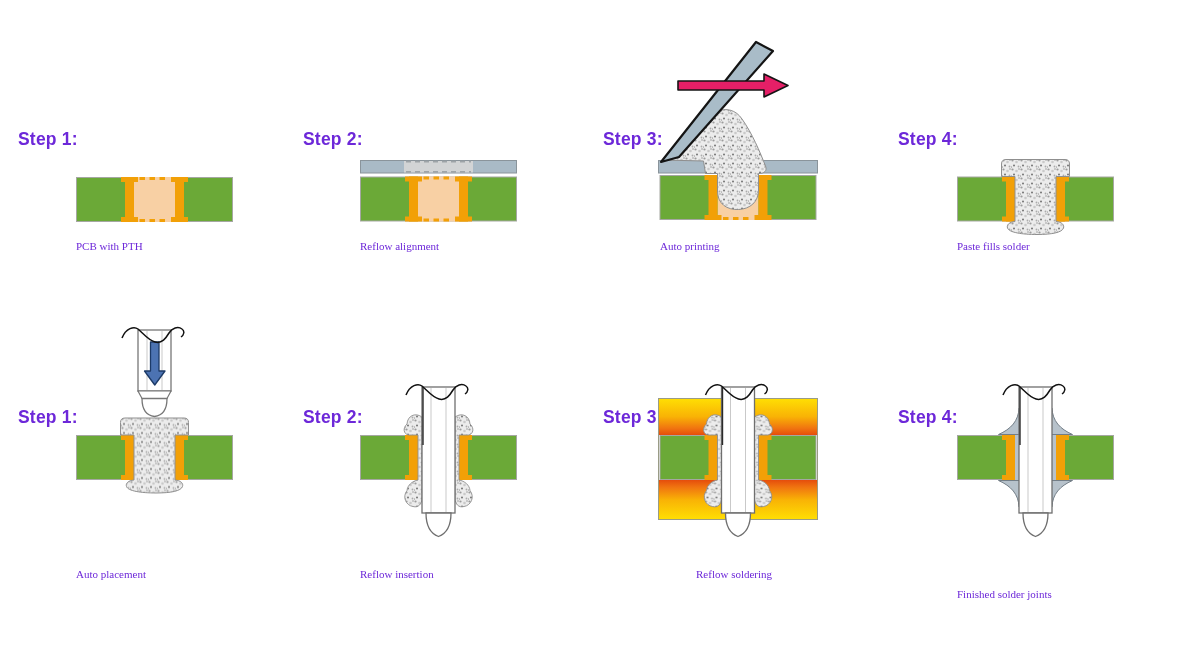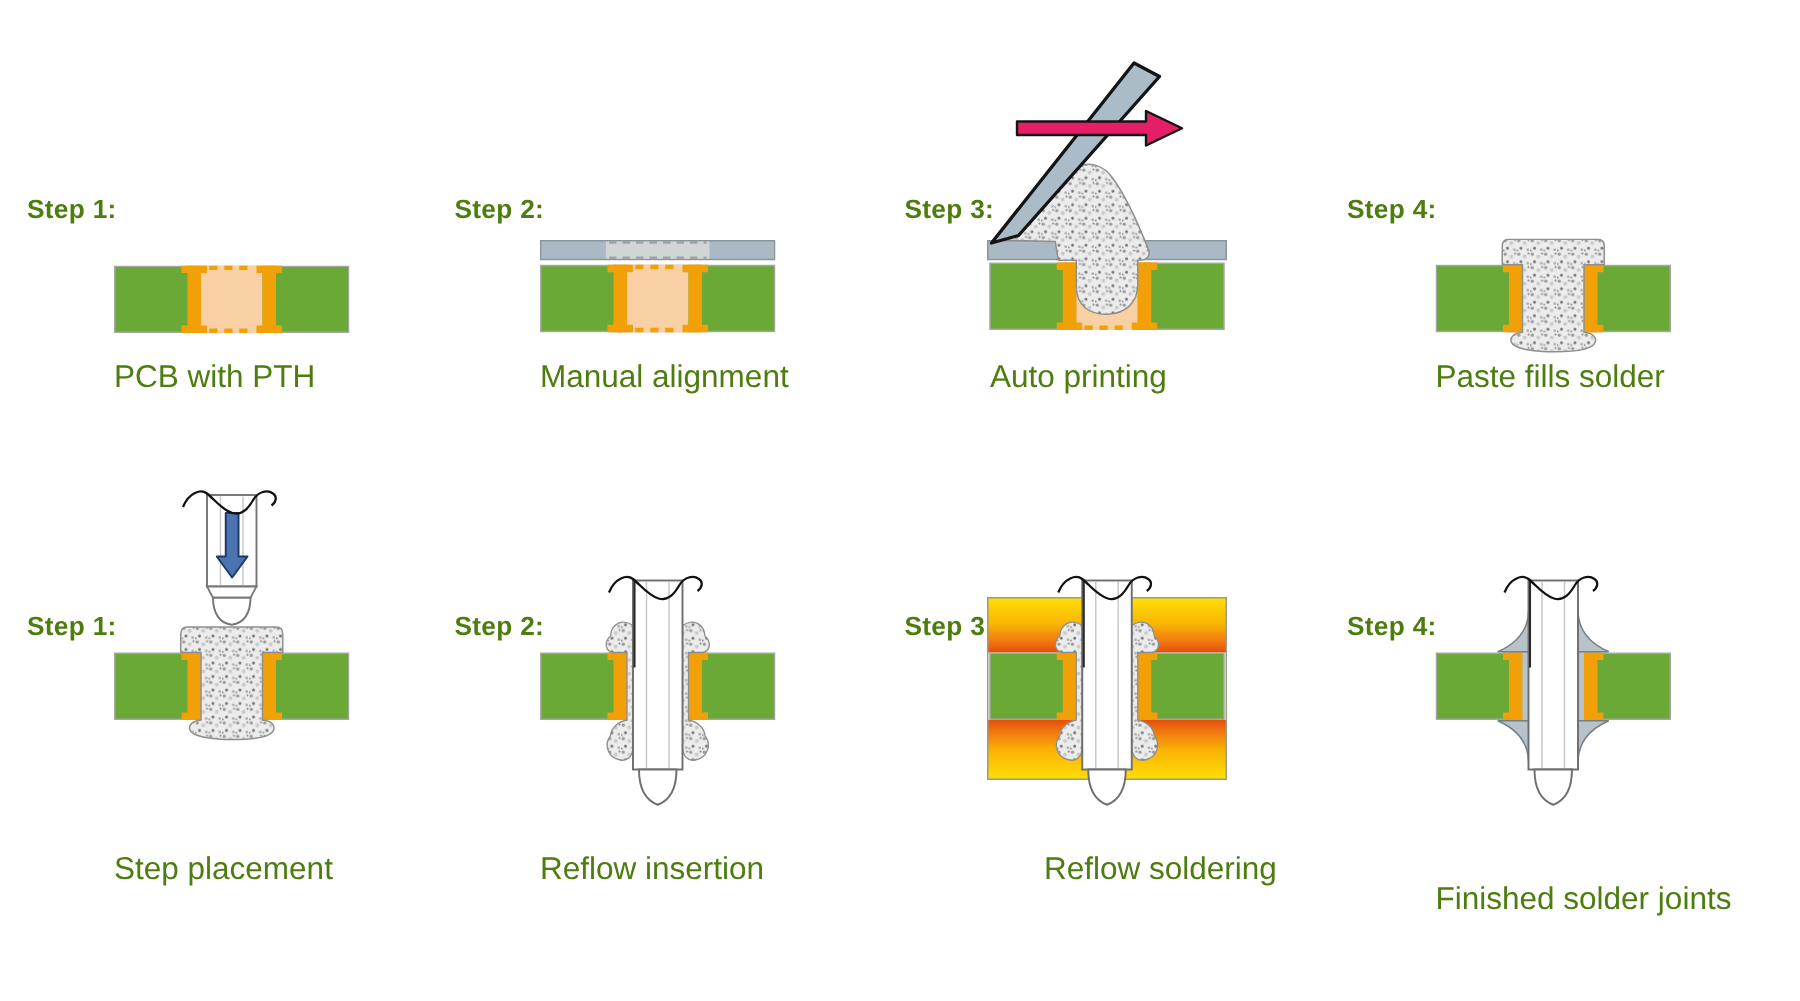--- a/index.html
+++ b/index.html
@@ -1,19 +1,19 @@
 <!DOCTYPE html>
 <html><head>
 <meta charset="utf-8">
 <style>
   html,body{margin:0;padding:0;background:#fff;}
   .canvas{position:relative;width:1200px;height:667px;background:#ffffff;overflow:hidden;
-          font-family:"Liberation Sans","DejaVu Sans",sans-serif;color:#4d7c0f;}
+          font-family:"Liberation Sans","DejaVu Sans",sans-serif;color:#6d28d9;}
   .step-label{position:absolute;font-size:17.5px;font-weight:600;letter-spacing:.2px;white-space:nowrap;}
-  .caption{position:absolute;font-size:21px;font-weight:500;white-space:nowrap;}
+  .caption{position:absolute;font-size:11px;font-weight:500;white-space:nowrap;font-family:Liberation Serif, serif;}
   .fig{position:absolute;}
   .fig svg{display:block;}
 </style>
 </head>
 <body>
 
 <div class="canvas">
 
   <svg width="0" height="0" style="position:absolute" aria-hidden="true">
     <defs>
@@ -117,21 +117,21 @@
   </div>
 
   <div class="fig" style="left:957px;top:159px">
     <svg width="157" height="77" viewBox="0 0 157 77">
       <use href="#boardG" y="17.5"></use>
       <use href="#pasteFillG" y="0"></use>
     </svg>
   </div>
 
   <span class="caption" style="left:76px;top:240px">PCB with PTH</span>
-  <span class="caption" style="left:360px;top:240px">Manual alignment</span>
+  <span class="caption" style="left:360px;top:240px">Reflow alignment</span>
   <span class="caption" style="left:660px;top:240px">Auto printing</span>
   <span class="caption" style="left:957px;top:240px">Paste fills solder</span>
 
   <div class="fig" style="left:76px;top:326px">
     <svg width="157" height="168" viewBox="0 0 157 168">
       <use href="#boardG" y="109"></use>
       <use href="#pasteFillG" y="91.5"></use>
       <g>
         <rect x="62" y="4" width="33" height="61" fill="#ffffff" stroke="#777777" stroke-width="1.3"></rect>
         <line x1="71" y1="5" x2="71" y2="64" stroke="#C9C9C9" stroke-width="1"></line>
@@ -173,18 +173,18 @@
       <g>
         <rect x="58" y="52" width="41" height="45" fill="#B7C2CB"></rect>
         <path d="M62,25 C61.5,38 54,46 41.5,51.5 L115.5,51.5 C103,46 95.5,38 95,25 Z" fill="#B7C2CB" stroke="#737E87" stroke-width="1"></path>
         <path d="M41.5,97.5 C54,103 61.5,111 62,124 L95,124 C95.5,111 103,103 115.5,97.5 Z" fill="#B7C2CB" stroke="#737E87" stroke-width="1"></path>
       </g>
       <use href="#rodG"></use>
       <use href="#breakSym"></use>
     </svg>
   </div>
 
-  <span class="caption" style="left:76px;top:568px">Step placement</span>
+  <span class="caption" style="left:76px;top:568px">Auto placement</span>
   <span class="caption" style="left:360px;top:568px">Reflow insertion</span>
   <span class="caption" style="left:696px;top:568px">Reflow soldering</span>
   <span class="caption" style="left:957px;top:588px">Finished solder joints</span>
 
 </div>
 
 </body></html>

